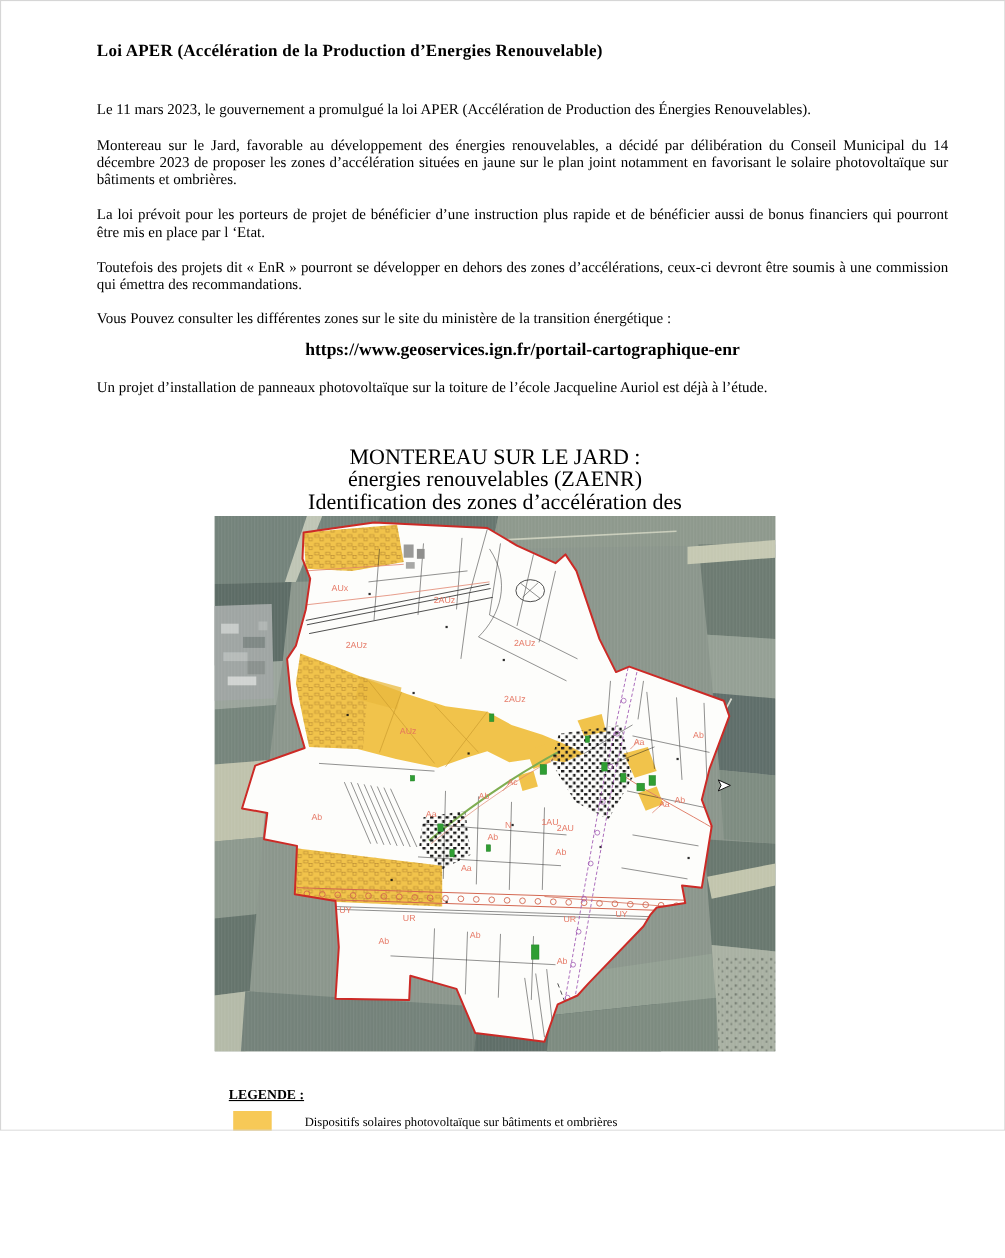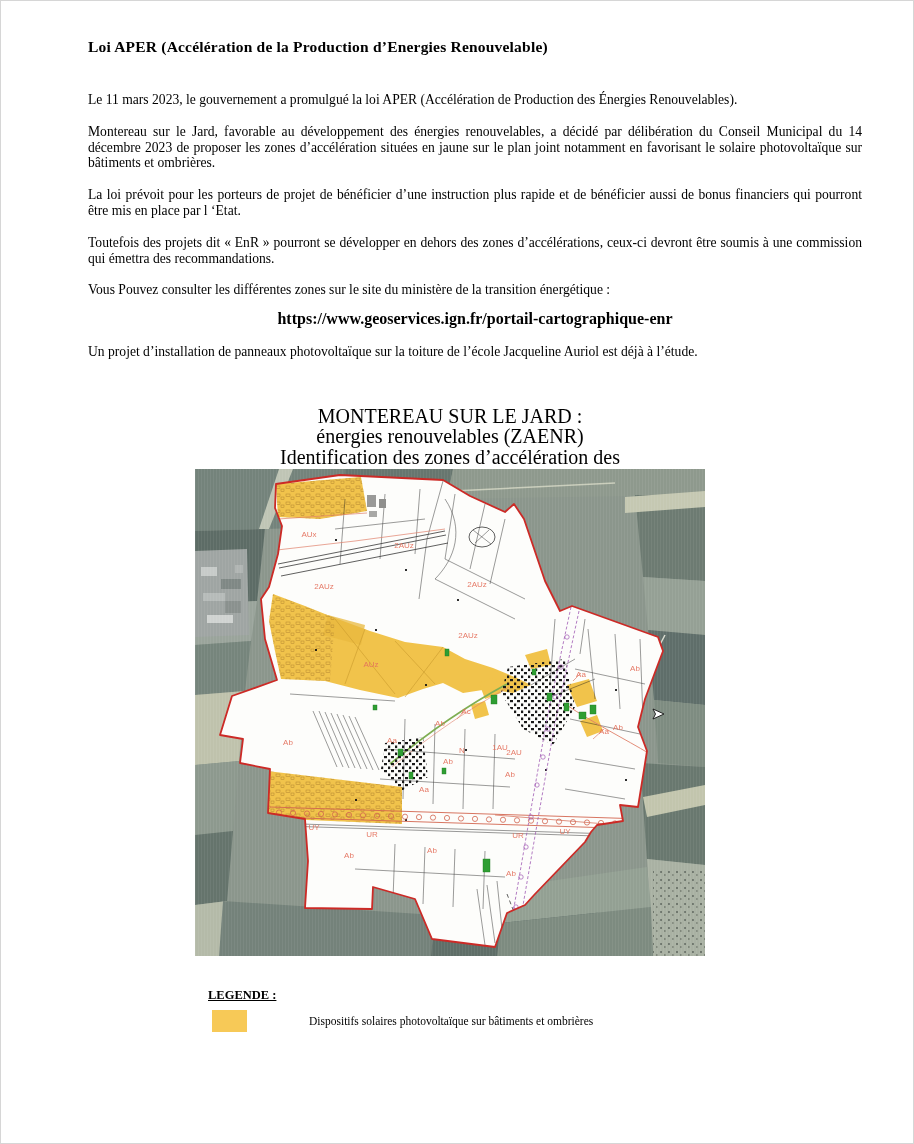--- a/index.html
+++ b/index.html
@@ -1,28 +1,28 @@
 <!DOCTYPE html>
 <html><head>
 <meta charset="utf-8">
 <style>
   html,body{margin:0;padding:0;background:#ffffff;}
   body{width:914px;height:1144px;position:relative;font-family:"Liberation Serif",serif;color:#000;}
   .frame{position:absolute;inset:0;border:1px solid #d6d6d6;pointer-events:none;}
-  .page{position:relative;width:914px;height:1144px;box-sizing:border-box;padding:38px 52px 0 88px;overflow:hidden;}
+  .page{position:relative;width:914px;height:1028px;box-sizing:border-box;padding:38px 52px 0 88px;overflow:hidden;}
   h1.doc-title{font-size:15.5px;font-weight:bold;margin:0 0 36px 0;letter-spacing:.2px;}
   .doc p{font-size:13.6px;line-height:15.8px;margin:0 0 16px 0;text-align:justify;font-family:Liberation Serif, serif;}
   .doc p.single{text-align:left;}
   .doc p.pre-link{margin-bottom:13px;}
   .doc-link{display:block;text-align:center;font-weight:bold;font-size:16px;line-height:16px;margin:0 0 17px 0;color:#000;text-decoration:none;}
   .map-title{width:510px;margin:46px 0 2px 107px;text-align:center;font-size:20px;line-height:20.5px;}
   .map-wrap{width:510px;height:487px;margin-left:107px;position:relative;}
   .legend{margin-top:32px;}
   .legend-heading{margin-left:120px;font-size:12.5px;font-weight:bold;text-decoration:underline;}
-  .legend-row{display:flex;align-items:center;margin:7px 0 0 124px;gap:32px;}
+  .legend-row{display:flex;align-items:center;margin:7px 0 0 124px;}
   .legend-swatch{width:35px;height:22px;display:inline-block;}
   .legend-label{font-size:11.5px;margin-left:30px;}
   svg text.zl{font-family:"Liberation Sans",sans-serif;font-size:8px;fill:#e4705c;opacity:.92;text-anchor:middle;}
 </style>
 </head>
 <body>
 
 <div class="page">
   <div class="frame"></div>
 

